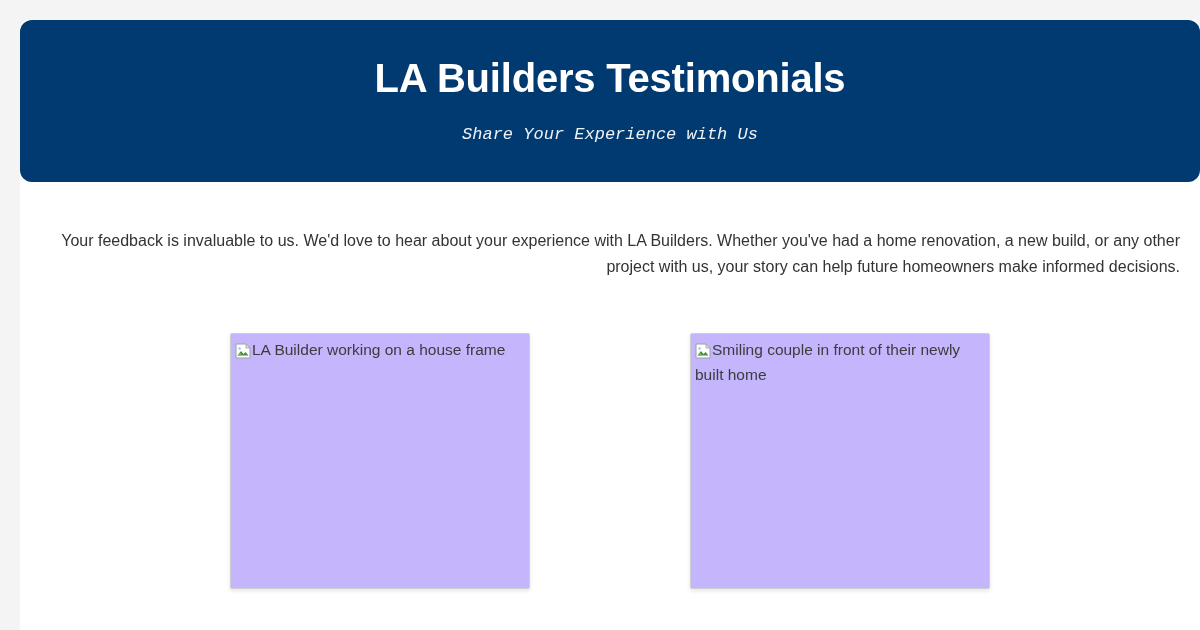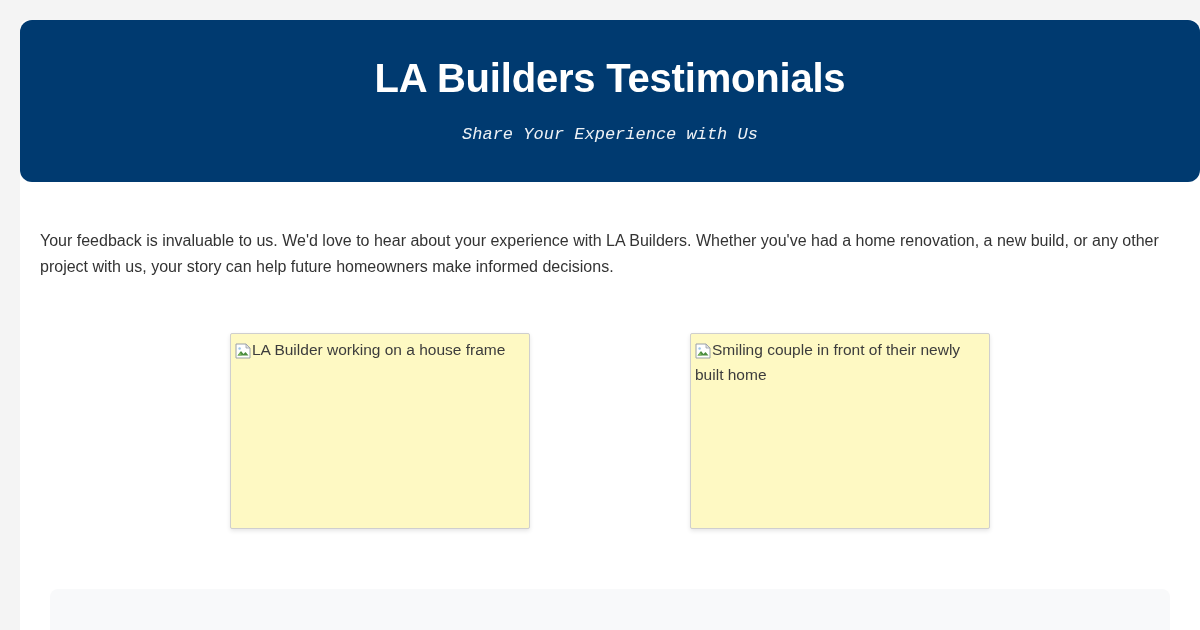--- a/index.html
+++ b/index.html
@@ -56,37 +56,37 @@
   
   .content-body {
     padding: 0 20px;
   }
   .intro-text {
     margin: 0;
     padding-top: 46px;
     font-size: 16px;
     line-height: 1.6;
     color: #333333;
-    text-align: left;
+    text-align: right;
     max-width: 1140px;
     margin-left: auto;
     margin-right: auto;
   }
 
   
   .image-gallery {
     display: flex;
     justify-content: center;
     gap: 80px;
     padding-top: 38px;
   }
   .gallery-figure {
     width: 300px;
-    height: 196px;
-    background: #fef9c3;
+    height: 256px;
+    background: #c4b5fd;
     border: 1px solid #cfcfcf;
     border-radius: 2px;
     box-shadow: 0 2px 4px rgba(0,0,0,0.10);
     padding: 3px 4px;
     overflow: hidden;
     position: relative;
   }
   .broken-img-inner {
     font-size: 15.5px;
     line-height: 1.62;

